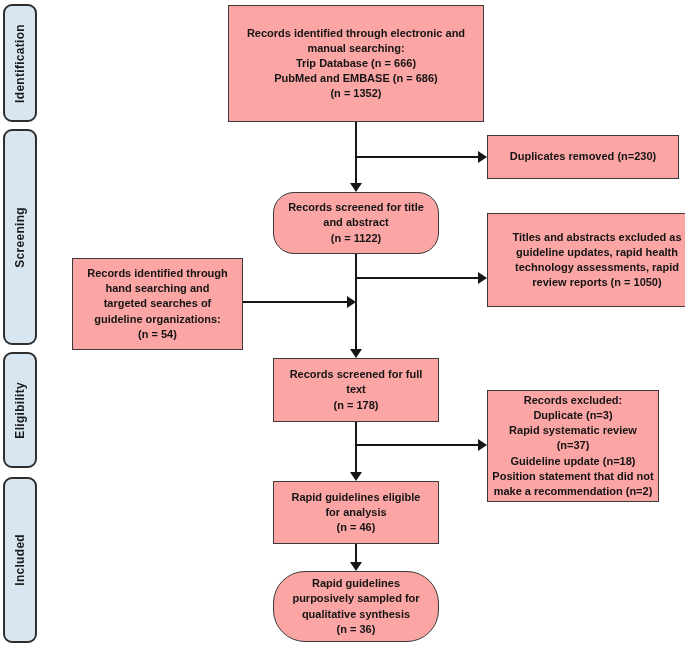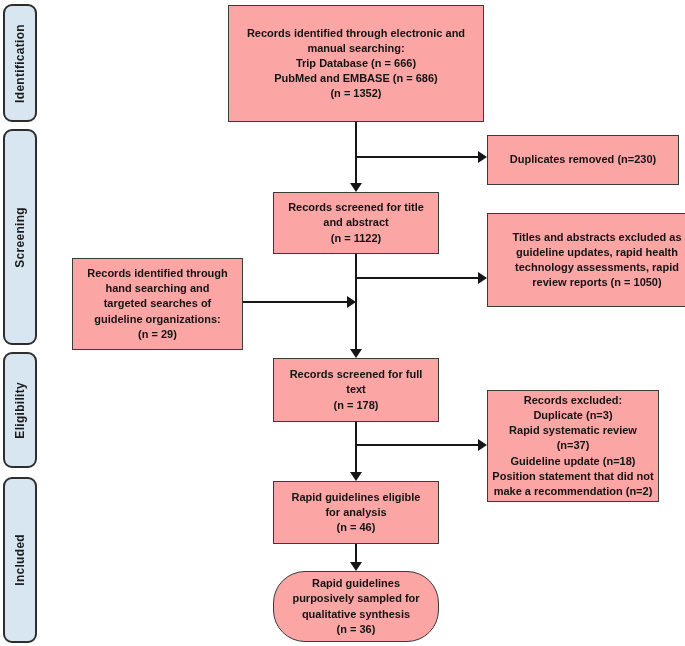--- a/index.html
+++ b/index.html
@@ -81,36 +81,36 @@
   <div class="stage" style="top:477px; height:166px;">
     <span>Included</span>
   </div>
 
   <div class="fbox" style="left:228px; top:5px; width:256px; height:117px;">Records identified through electronic and
 manual searching:
 Trip Database (n = 666)
 PubMed and EMBASE (n = 686)
 (n = 1352)</div>
 
-  <div class="fbox" style="left:487px; top:135px; width:192px; height:50px;">Duplicates removed (n=230)</div>
+  <div class="fbox" style="left:487px; top:135px; width:192px; height:44px;">Duplicates removed (n=230)</div>
 
-  <div class="fbox" style="left:273px; top:192px; width:166px; height:62px;">Records screened for title
+  <div class="fbox" style="left:273px; top:192px; width:166px; height:62px;border-radius:21px;">Records screened for title
 and abstract
 (n = 1122)</div>
 
   <div class="fbox" style="left:487px; top:213px; width:220px; height:94px;">Titles and abstracts excluded as
 guideline updates, rapid health
 technology assessments, rapid
 review reports (n = 1050)</div>
 
   <div class="fbox" style="left:72px; top:258px; width:171px; height:92px;">Records identified through
 hand searching and
 targeted searches of
 guideline organizations:
-(n = 29)</div>
+(n = 54)</div>
 
   <div class="fbox" style="left:273px; top:358px; width:166px; height:64px;">Records screened for full
 text
 (n = 178)</div>
 
   <div class="fbox" style="left:487px; top:390px; width:172px; height:112px;">Records excluded:
 Duplicate (n=3)
 Rapid systematic review (n=37)
 Guideline update (n=18)
 Position statement that did not

